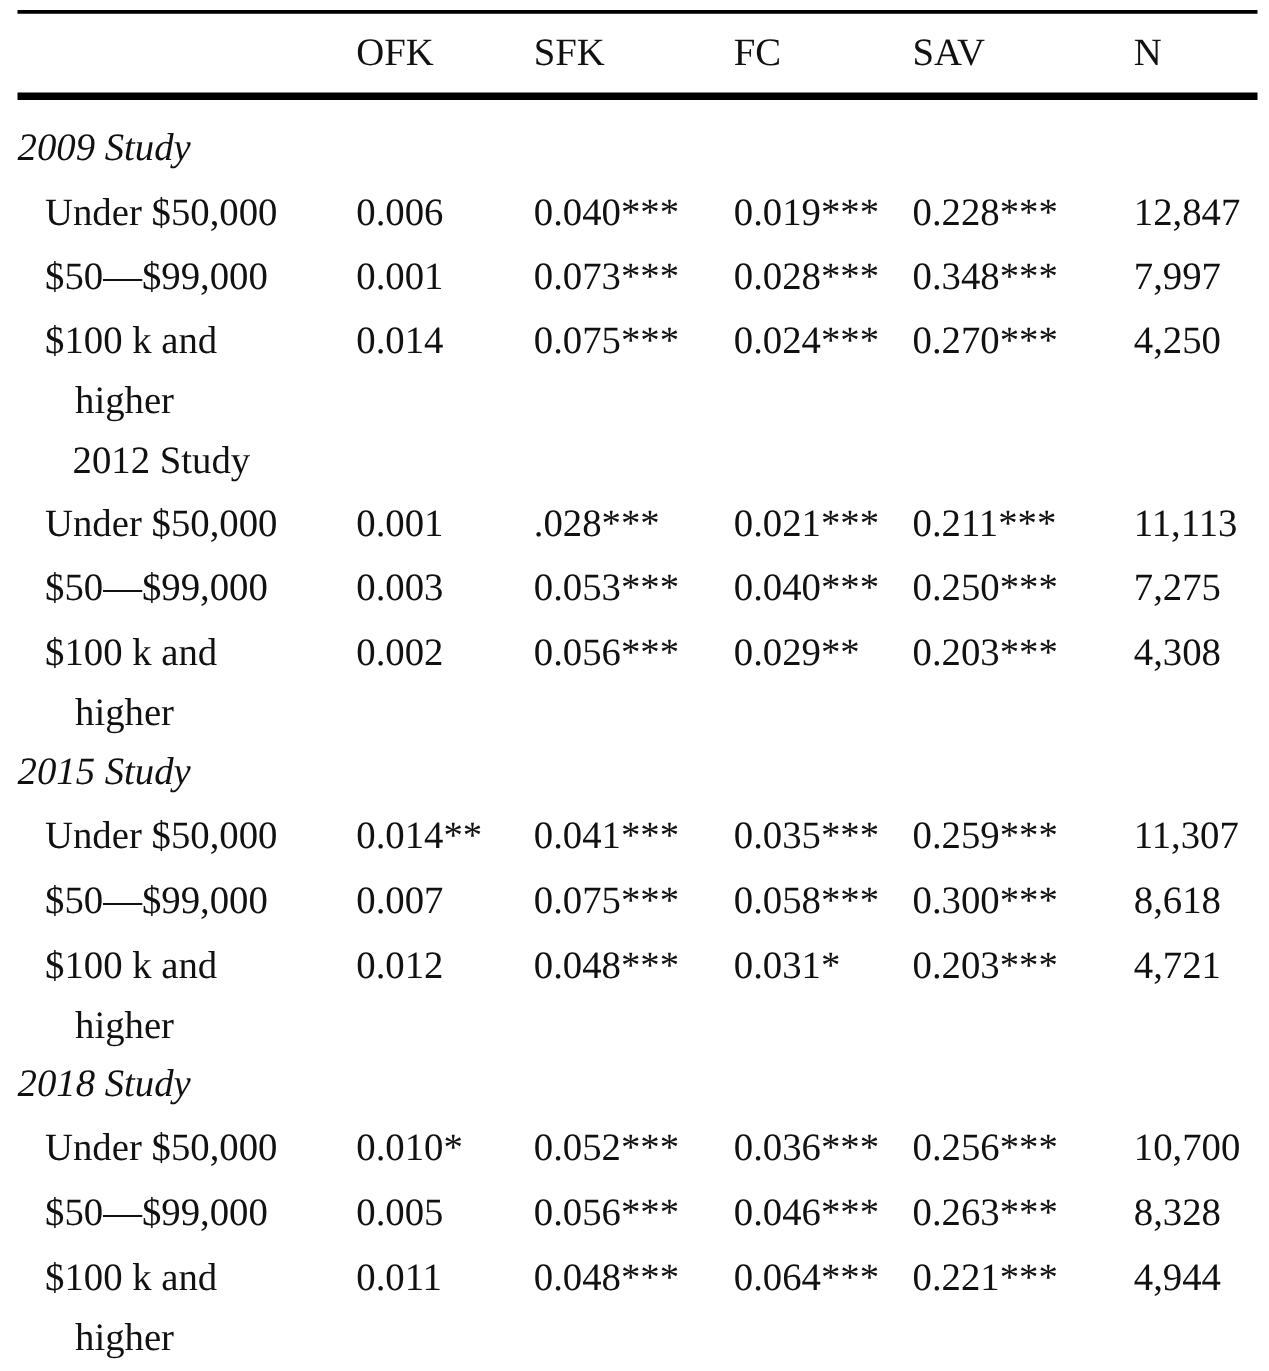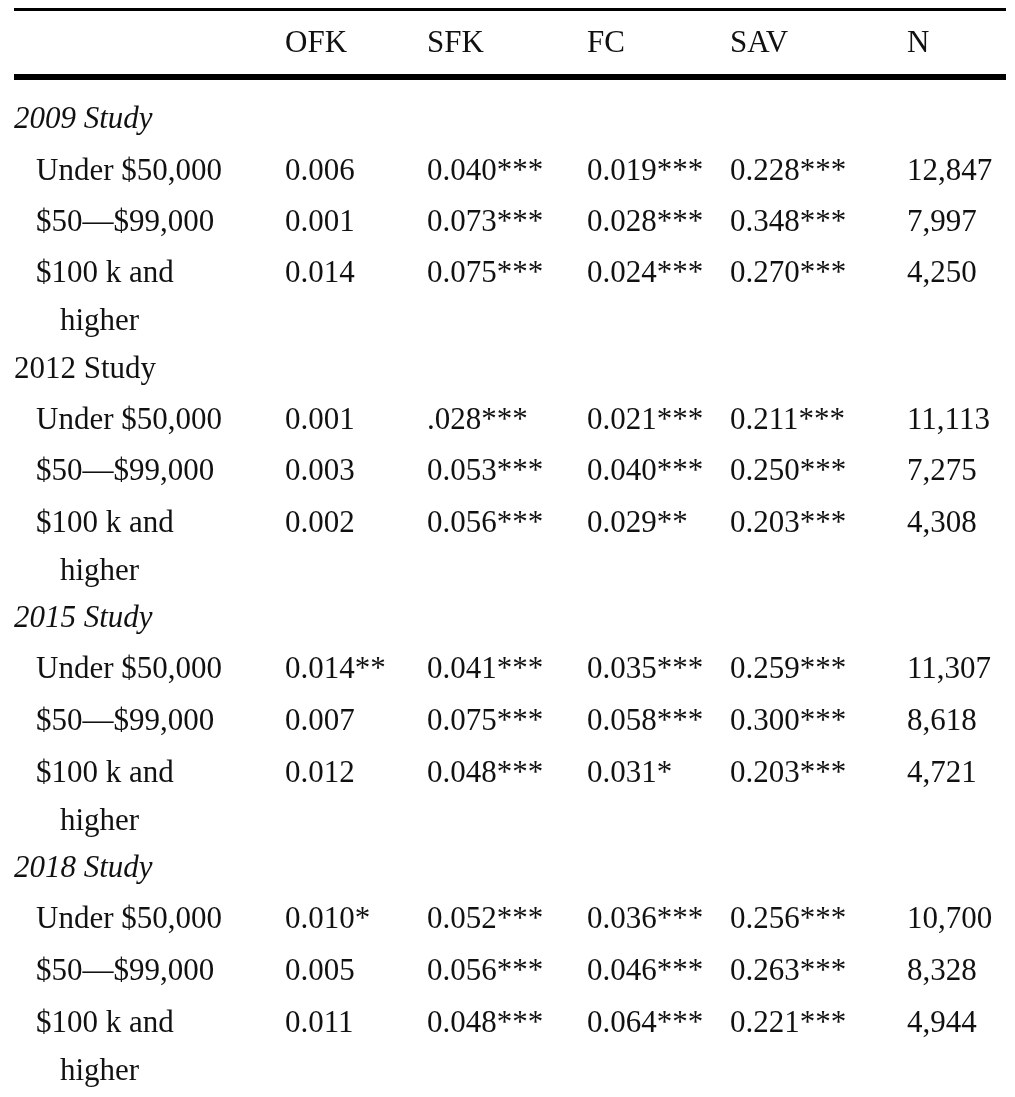--- a/index.html
+++ b/index.html
@@ -15,21 +15,21 @@
   .row { position: absolute; left: 0; height: 40px; line-height: 40px; white-space: nowrap; }
   .cell { position: absolute; top: 0; }
   .c0 { left: 22px; }
   .c1 { left: 271px; }
   .c2 { left: 413px; }
   .c3 { left: 573px; }
   .c4 { left: 716px; }
   .c5 { left: 893px; }
   .section { position: absolute; left: 0; height: 40px; line-height: 40px; }
   .italic { font-style: italic; }
-  .upright { font-style: normal; }
+  .upright { font-style: normal; margin-left: 44px; }
   .wrap2 { position: absolute; left: 46px; top: 36px; margin-top: 12px; }
 </style>
 </head>
 <body>
 
 <div class="table-wrap" id="tbl">
   <div class="rule-top"></div>
 
   <div class="row" style="top:14px;">
     <span class="cell c1">OFK</span>

